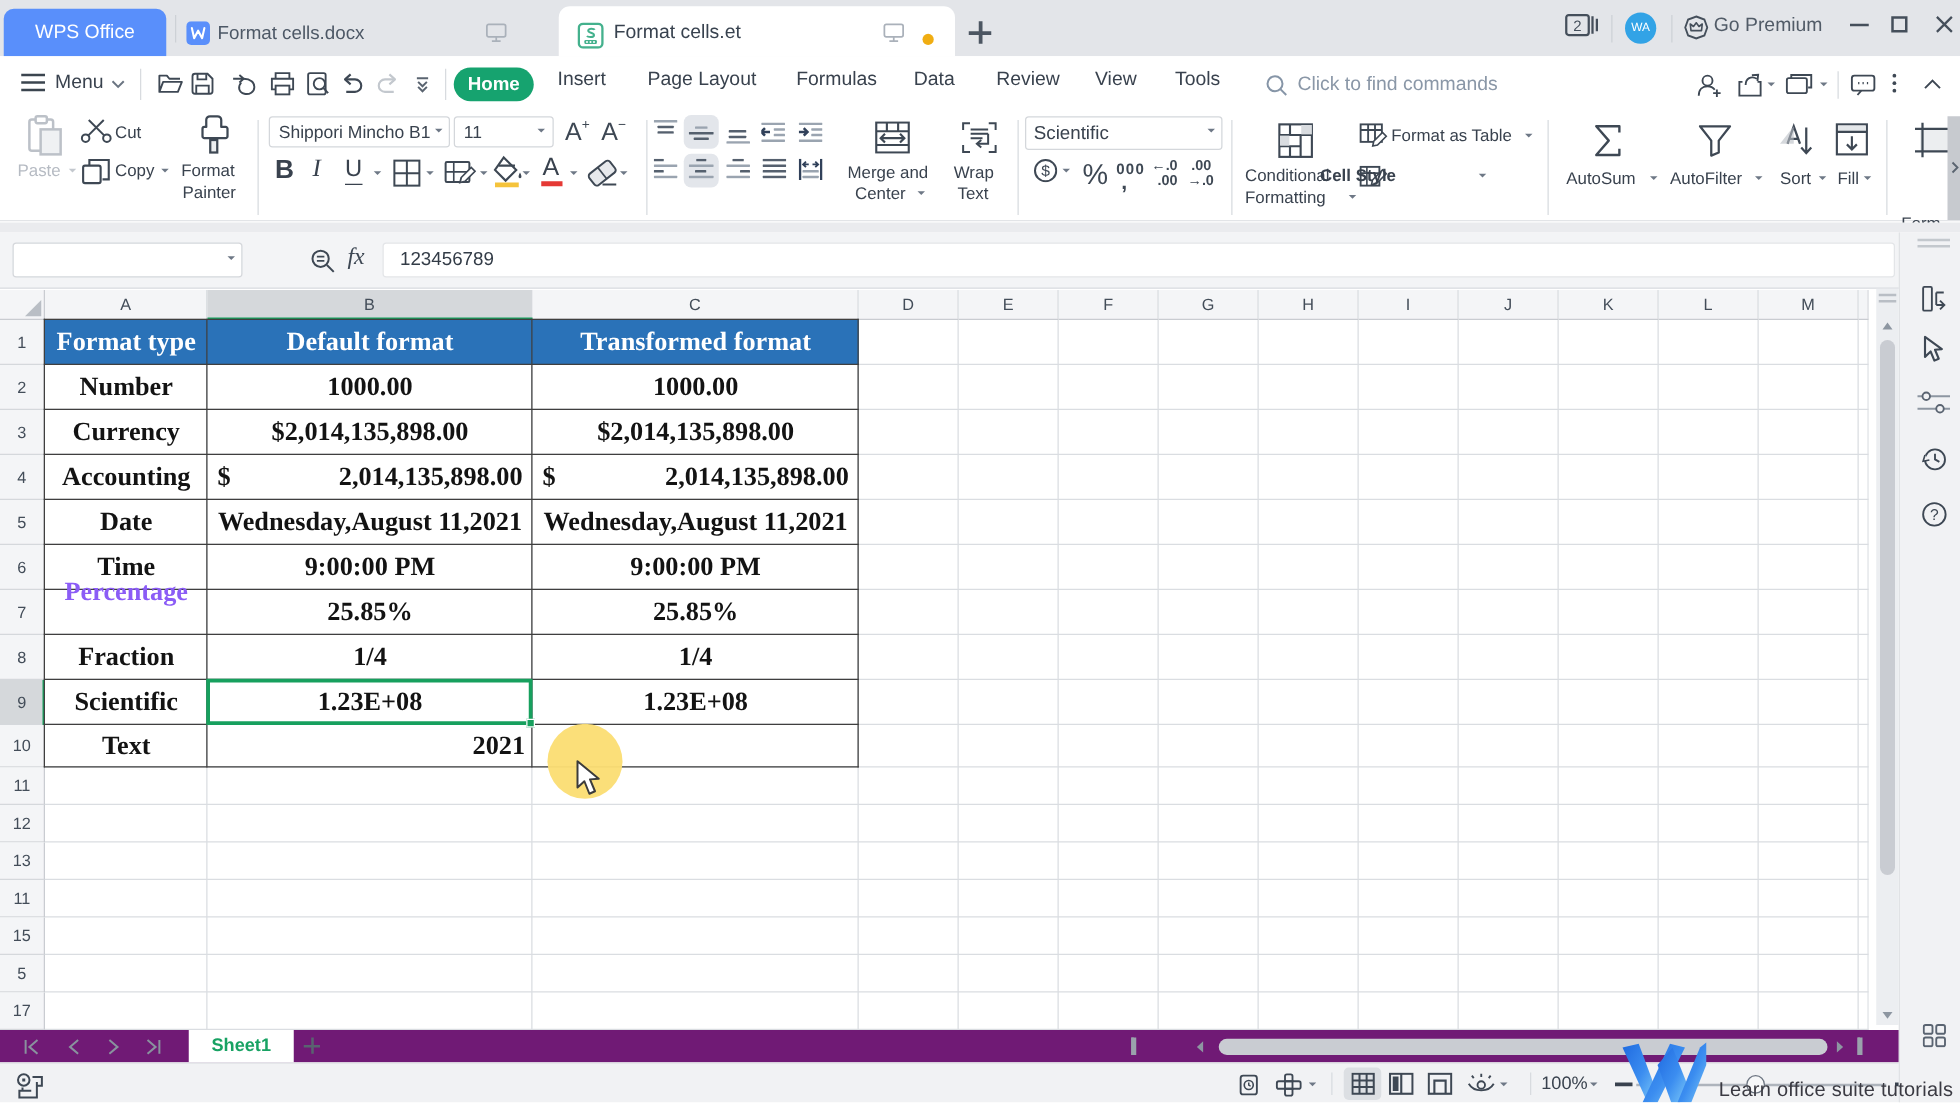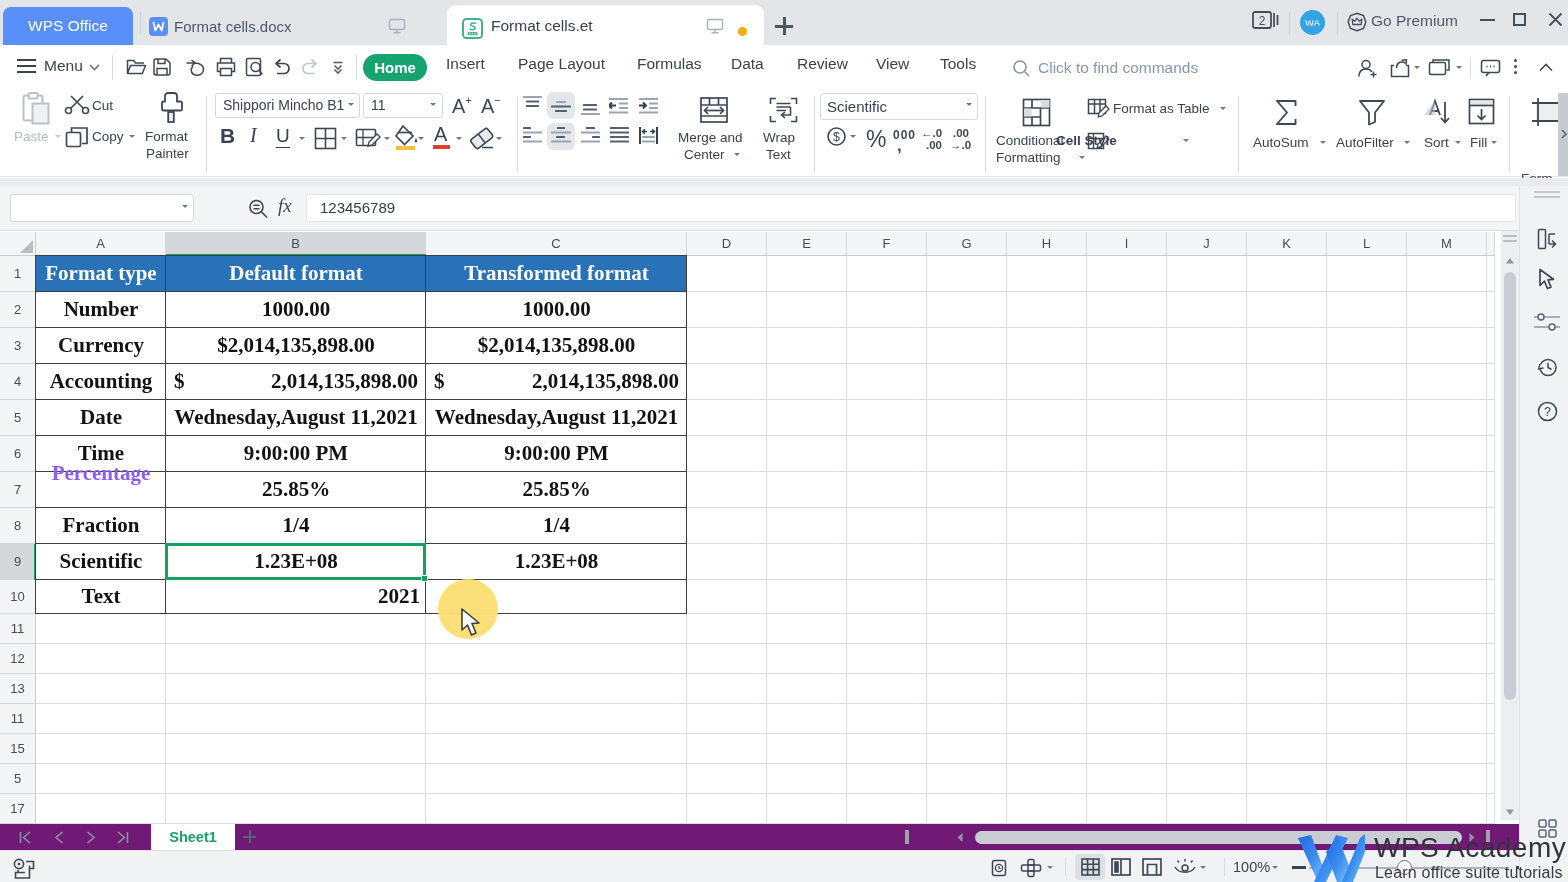--- a/index.html
+++ b/index.html
@@ -685,15 +685,14 @@
           <stop offset="0" stop-color="#1f6ae0"></stop>
           <stop offset="0.55" stop-color="#3b8df0"></stop>
           <stop offset="1" stop-color="#7cc9f8"></stop>
         </linearGradient>
       </defs>
       <path d="M2 8 L15 5 L28 40 L22 52 Z" fill="url(#wg)"></path>
       <path d="M18 52 L40 5 L52 8 L30 52 Z" fill="url(#wg)"></path>
       <path d="M30 22 L41 52 L48 52 L54 38 L42 8 Z" fill="url(#wg)"></path>
       <path d="M46 52 L64 8 L69 4 L69 22 L57 52 Z" fill="url(#wg)"></path>
     </svg>
-    <div class="abs" style="left:84px;top:7px;font-size:28px;color:#33333b;letter-spacing:0.5px;white-space:nowrap;">WPS Academy</div>
     <div class="abs" style="left:85px;top:39px;font-size:16px;color:#3a3a42;white-space:nowrap;letter-spacing:0.2px;">Learn office suite tutorials</div>
   </div>
 
 </body></html>

